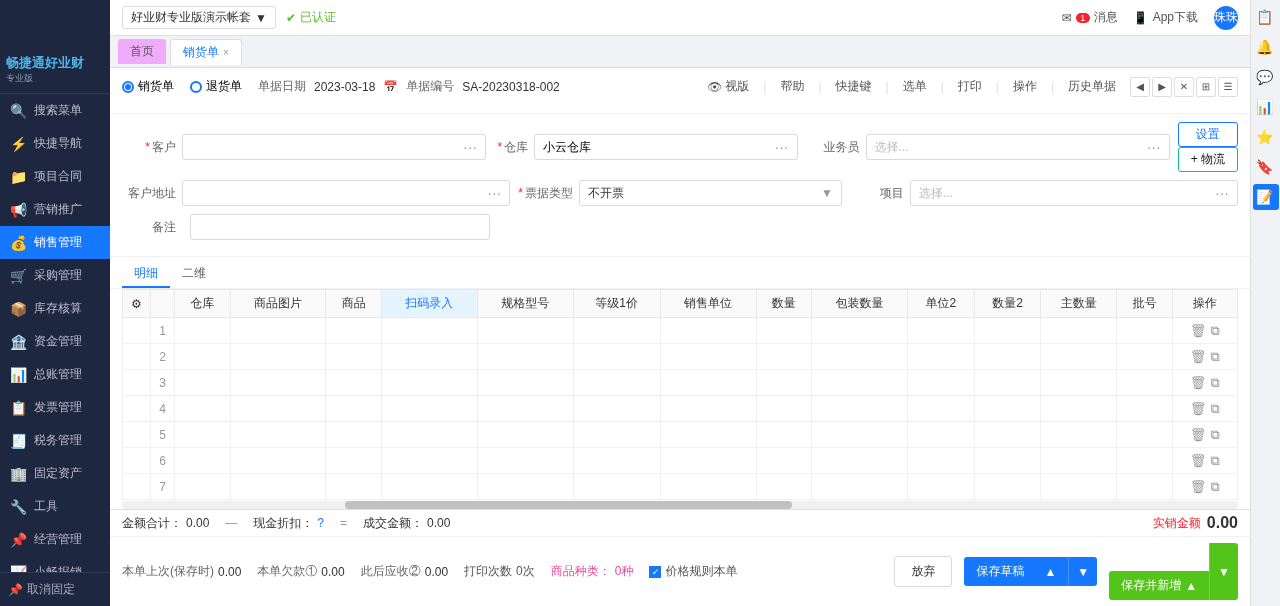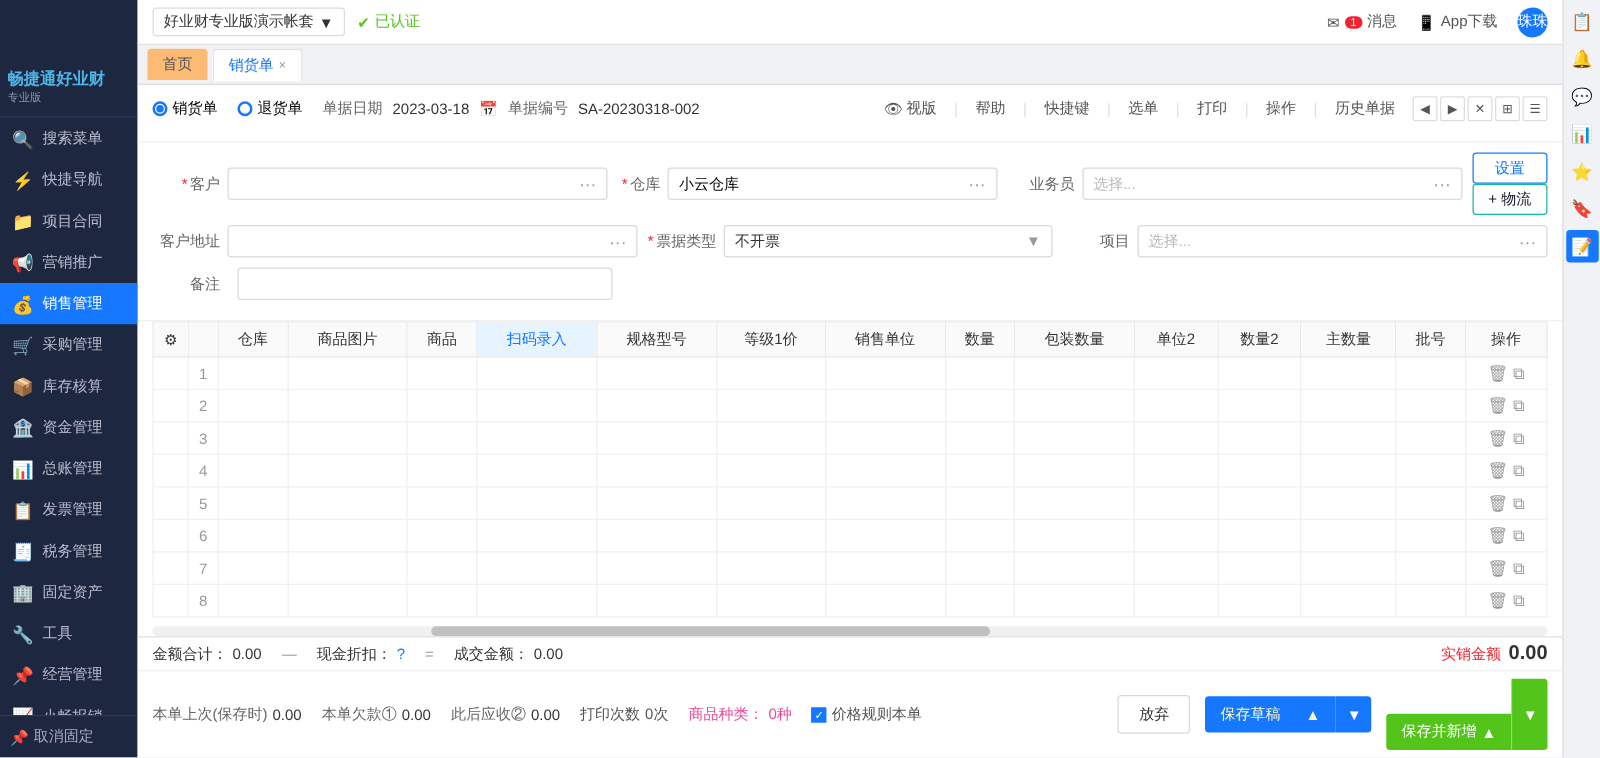--- a/index.html
+++ b/index.html
@@ -23,21 +23,21 @@
     .topbar { height: 36px; background: #fff; border-bottom: 1px solid #e0e0e0; display: flex; align-items: center; padding: 0 12px; gap: 10px; }
     .topbar-company { display: flex; align-items: center; gap: 4px; color: #333; font-size: 12px; border: 1px solid #ddd; border-radius: 3px; padding: 2px 8px; }
     .topbar-certified { display: flex; align-items: center; gap: 4px; color: #52c41a; font-size: 12px; }
     .topbar-right { margin-left: auto; display: flex; align-items: center; gap: 16px; }
     .topbar-icon-item { display: flex; align-items: center; gap: 4px; color: #555; cursor: pointer; font-size: 12px; }
     .badge { background: #f5222d; color: #fff; border-radius: 8px; font-size: 9px; padding: 0 4px; min-width: 14px; text-align: center; }
     .avatar { width: 24px; height: 24px; background: #1677ff; border-radius: 50%; display: flex; align-items: center; justify-content: center; color: #fff; font-size: 11px; }
 
     
     .tabbar { height: 32px; background: #f0f2f5; display: flex; align-items: center; padding: 0 8px; gap: 4px; border-bottom: 1px solid #ddd; }
-    .tab-item { padding: 4px 12px; border-radius: 3px 3px 0 0; cursor: pointer; display: flex; align-items: center; gap: 4px; font-size: 12px; background: #fdba74; color: #555; }
+    .tab-item { padding: 4px 12px; border-radius: 3px 3px 0 0; cursor: pointer; display: flex; align-items: center; gap: 4px; font-size: 12px; background: #f0abfc; color: #555; }
     .tab-item.active { background: #fff; color: #1677ff; border: 1px solid #ddd; border-bottom: none; }
     .tab-close { color: #999; font-size: 10px; cursor: pointer; }
 
     
     .content { flex: 1; background: #fff; display: flex; flex-direction: column; overflow: hidden; padding: 0; }
 
     
     .form-header { padding: 8px 12px; border-bottom: 1px solid #f0f0f0; }
     .form-radio-row { display: flex; align-items: center; gap: 16px; margin-bottom: 8px; }
     .radio-label { display: flex; align-items: center; gap: 4px; cursor: pointer; }
@@ -344,20 +344,24 @@
             <span class="field-dots">···</span>
           </div>
         </div>
       </div>
       <div class="form-row">
         <span class="field-label">备注</span>
         <input class="remark-input" type="text" style="">
       </div>
     </div>
 
+    <div class="table-tabs">
+      <div class="table-tab active">明细</div>
+      <div class="table-tab">二维</div>
+    </div>
 
     <div class="table-wrapper">
       <table>
         <thead>
           <tr>
             <th class="settings-col">⚙</th>
             <th></th>
             <th>仓库</th>
             <th>商品图片</th>
             <th>商品</th>

